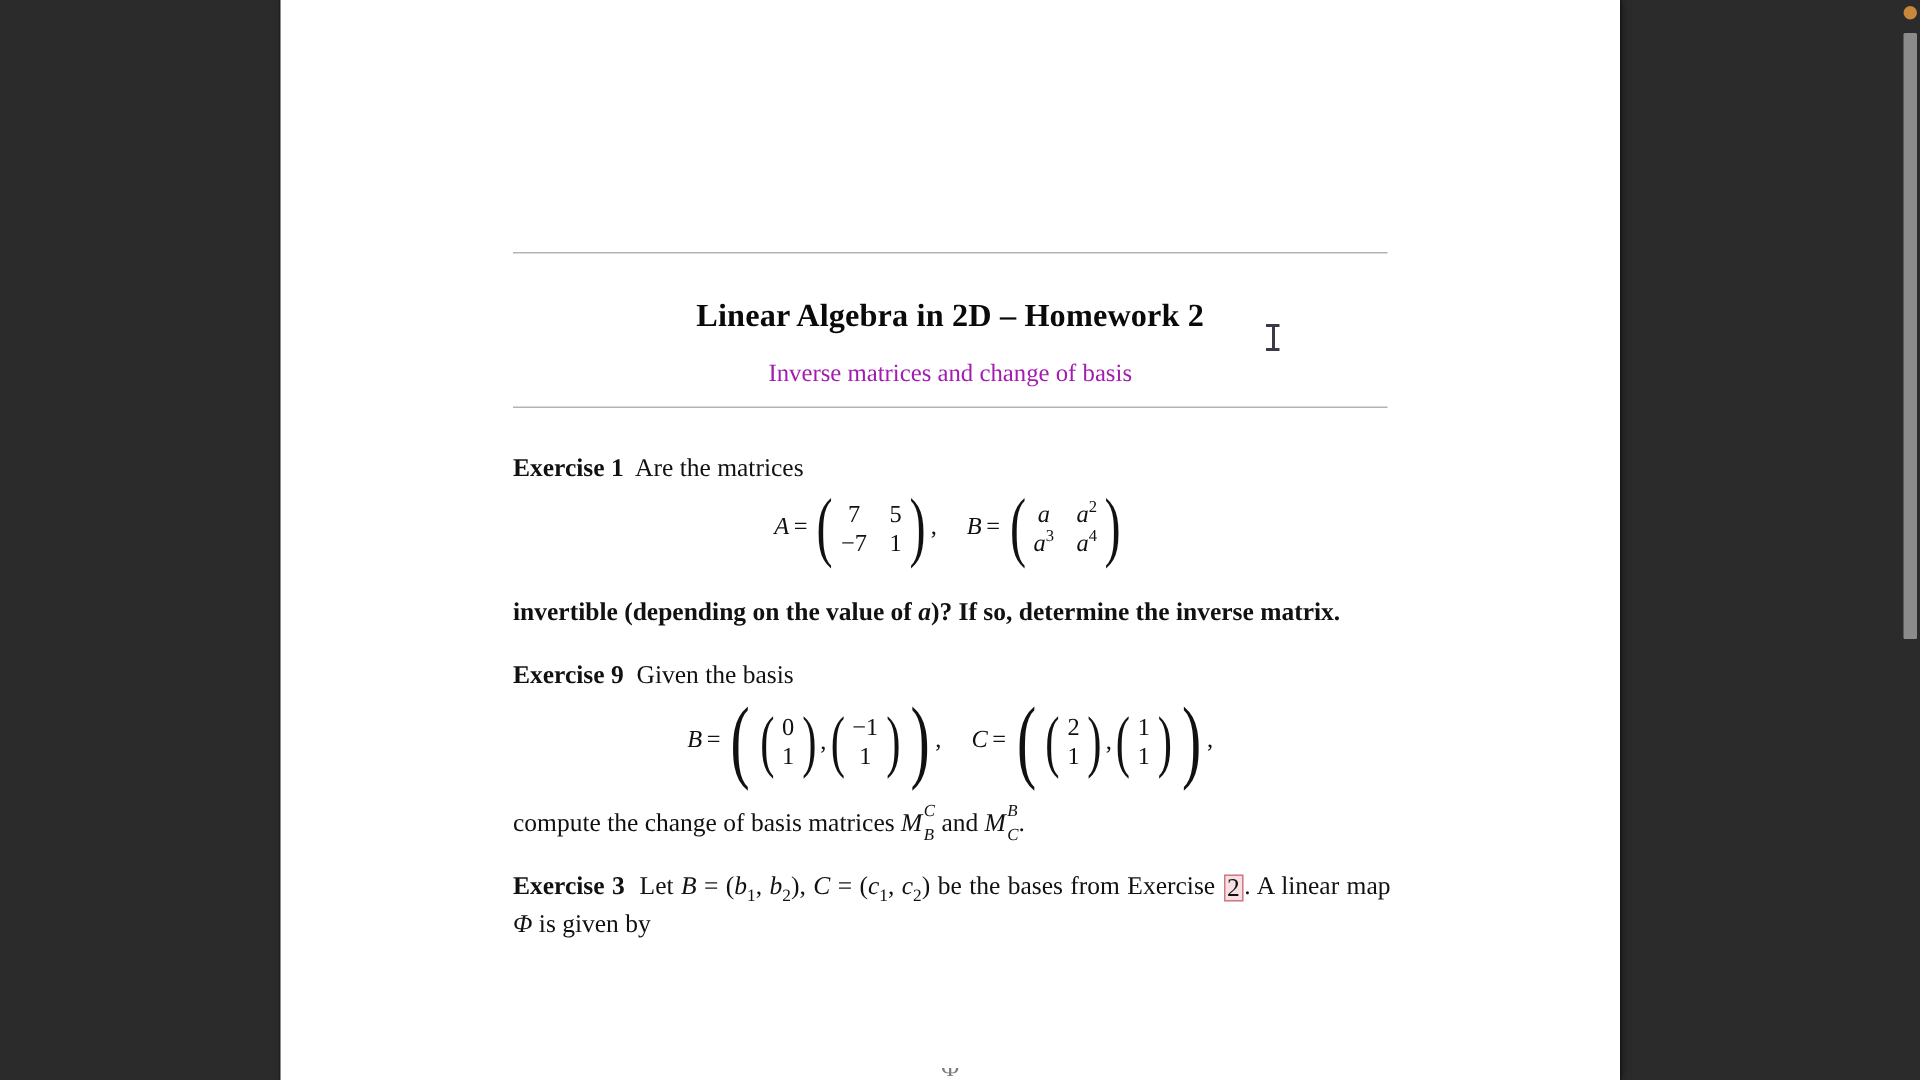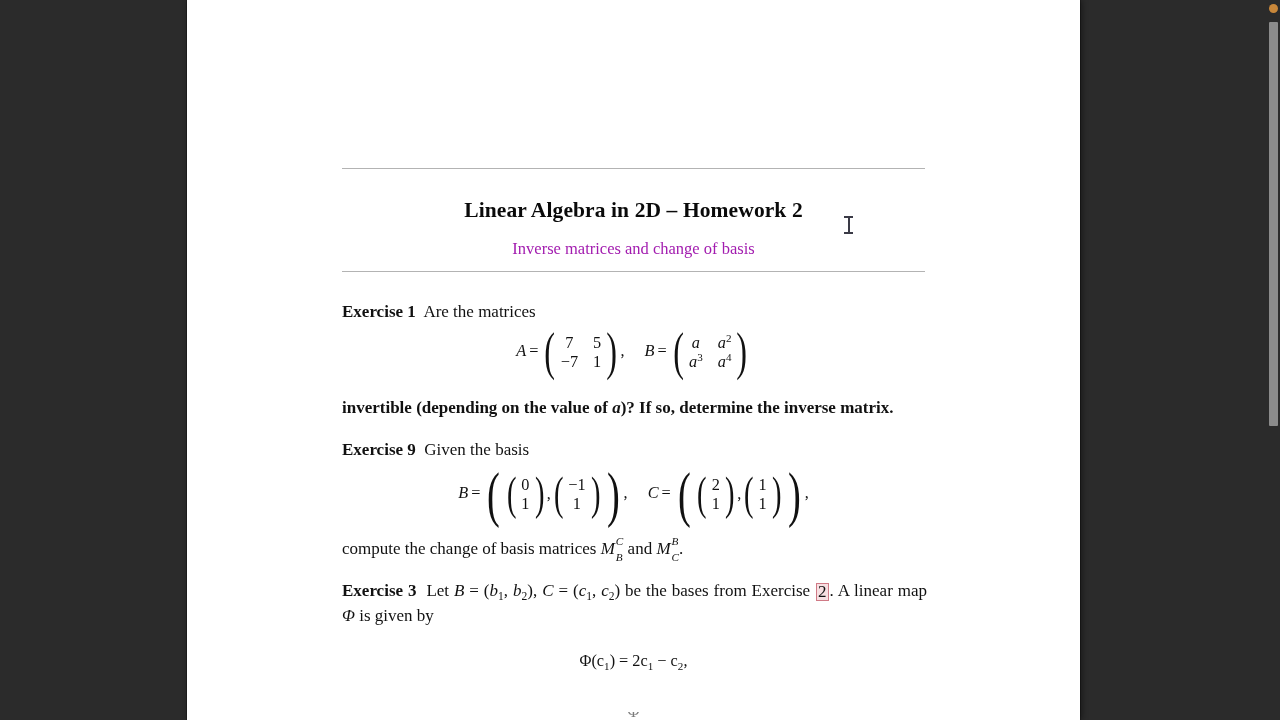--- a/index.html
+++ b/index.html
@@ -329,21 +329,20 @@
             </span>
             <span class="paren huge">)</span>
           </span><span>,</span>
       </div>
 
       <div class="para" id="p-ex2b"><span>compute the change of basis matrices</span><span>&nbsp;</span><span class="mi"><span>M</span><span class="msubsup"><span class="up">C</span><span class="dn">B</span></span></span><span>&nbsp;</span><span>and</span><span>&nbsp;</span><span class="mi"><span>M</span><span class="msubsup"><span class="up">B</span><span class="dn">C</span></span></span><span>.</span></div>
 
       <div class="para" id="p-ex3"><span class="exlabel">Exercise 3</span><span>&nbsp; </span><span>Let </span><span class="mi">B</span><span> = (</span><span class="mi"><span>b</span><sub class="sb">1</sub></span><span>, </span><span class="mi"><span>b</span><sub class="sb">2</sub></span><span>), </span><span class="mi">C</span><span> = (</span><span class="mi"><span>c</span><sub class="sb">1</sub></span><span>, </span><span class="mi"><span>c</span><sub class="sb">2</sub></span><span>) be the bases from Exercise </span><a class="link-annot">2</a><span>. A linear map </span><span class="mi">Φ</span><span> is given by</span></div>
 
       <div id="math-phi">
-        <span class="philine">Φ(c<sub class="sb">1</sub>) = 2c<sub class="sb">1</sub> − c<sub class="sb">2</sub>,</span>
       </div>
 
       <div id="clipped-glyph"><span>Φ</span></div>
 
     </div>
   </div>
 
   <div id="text-cursor">
     <div class="capt"></div>
     <div class="stem"></div>

